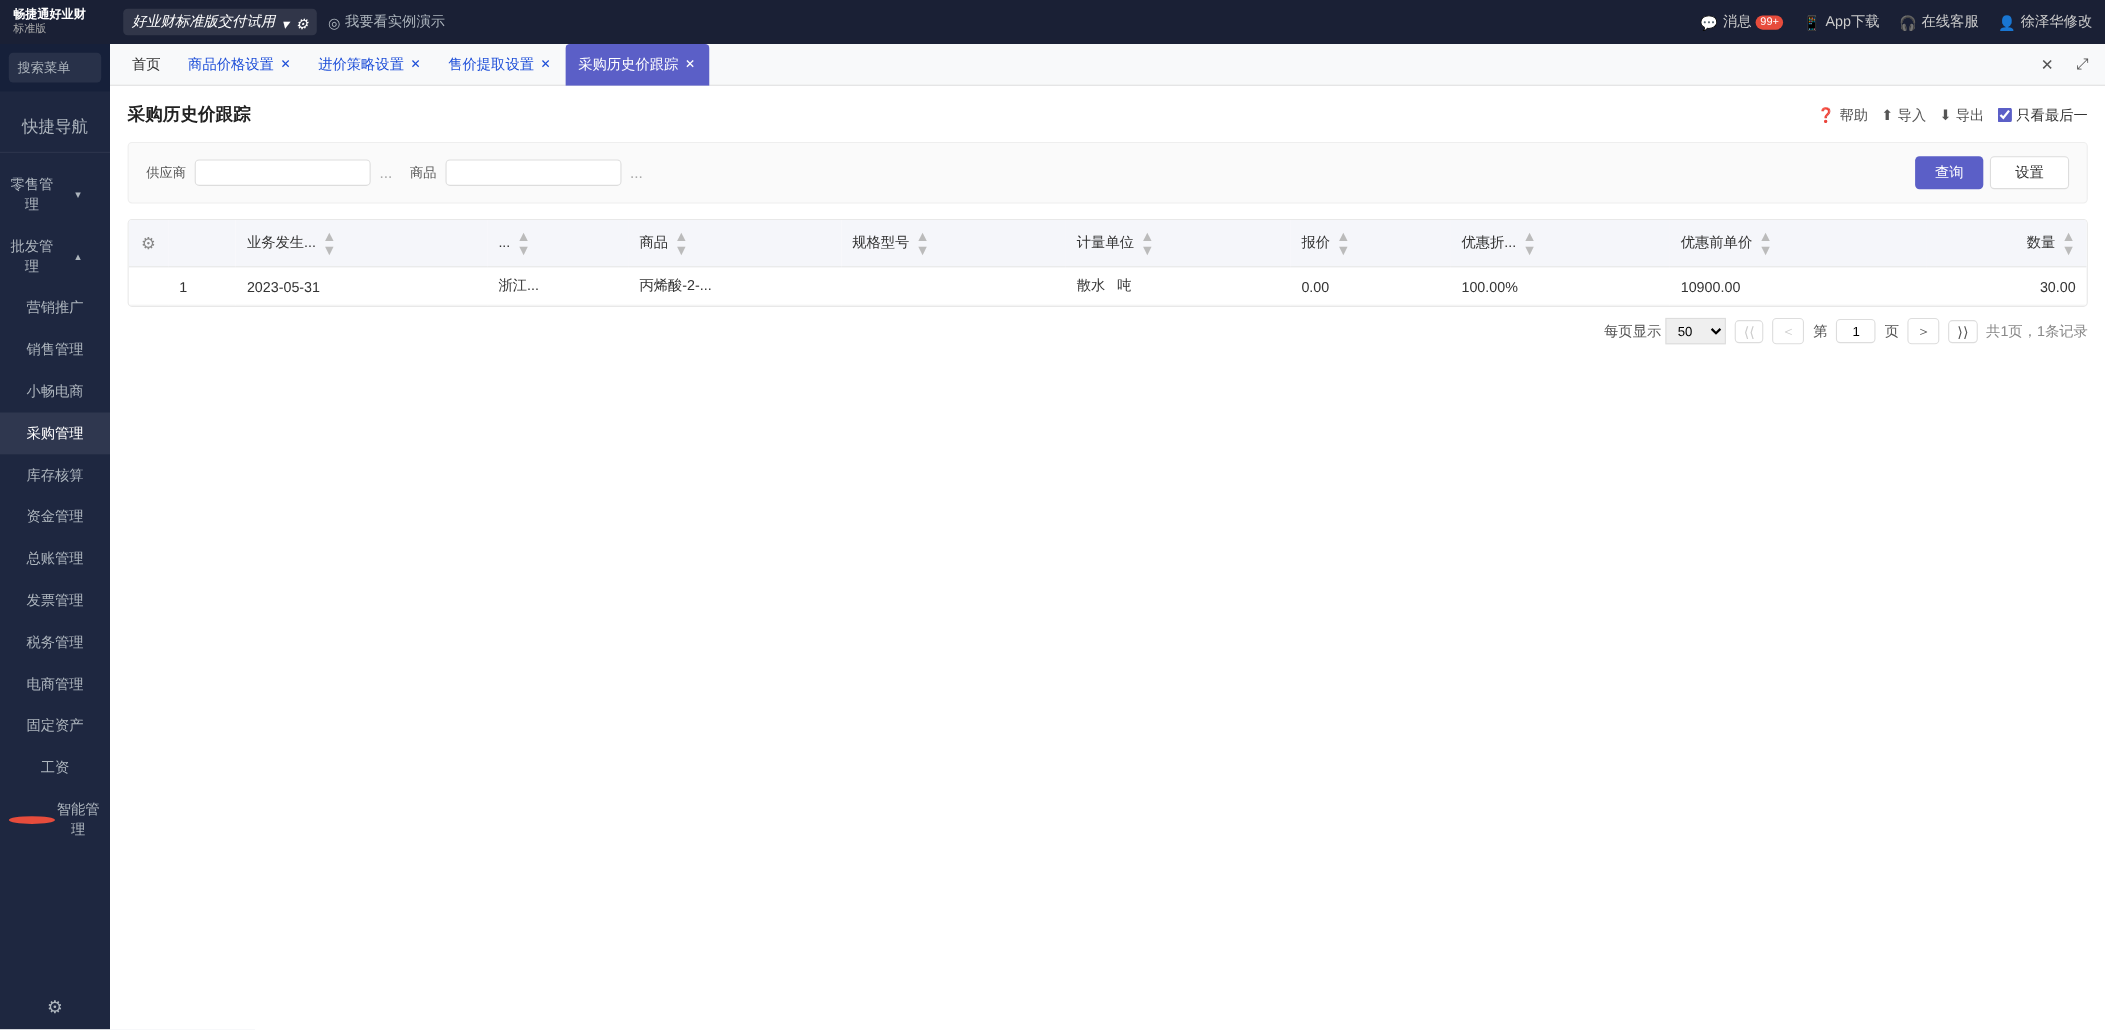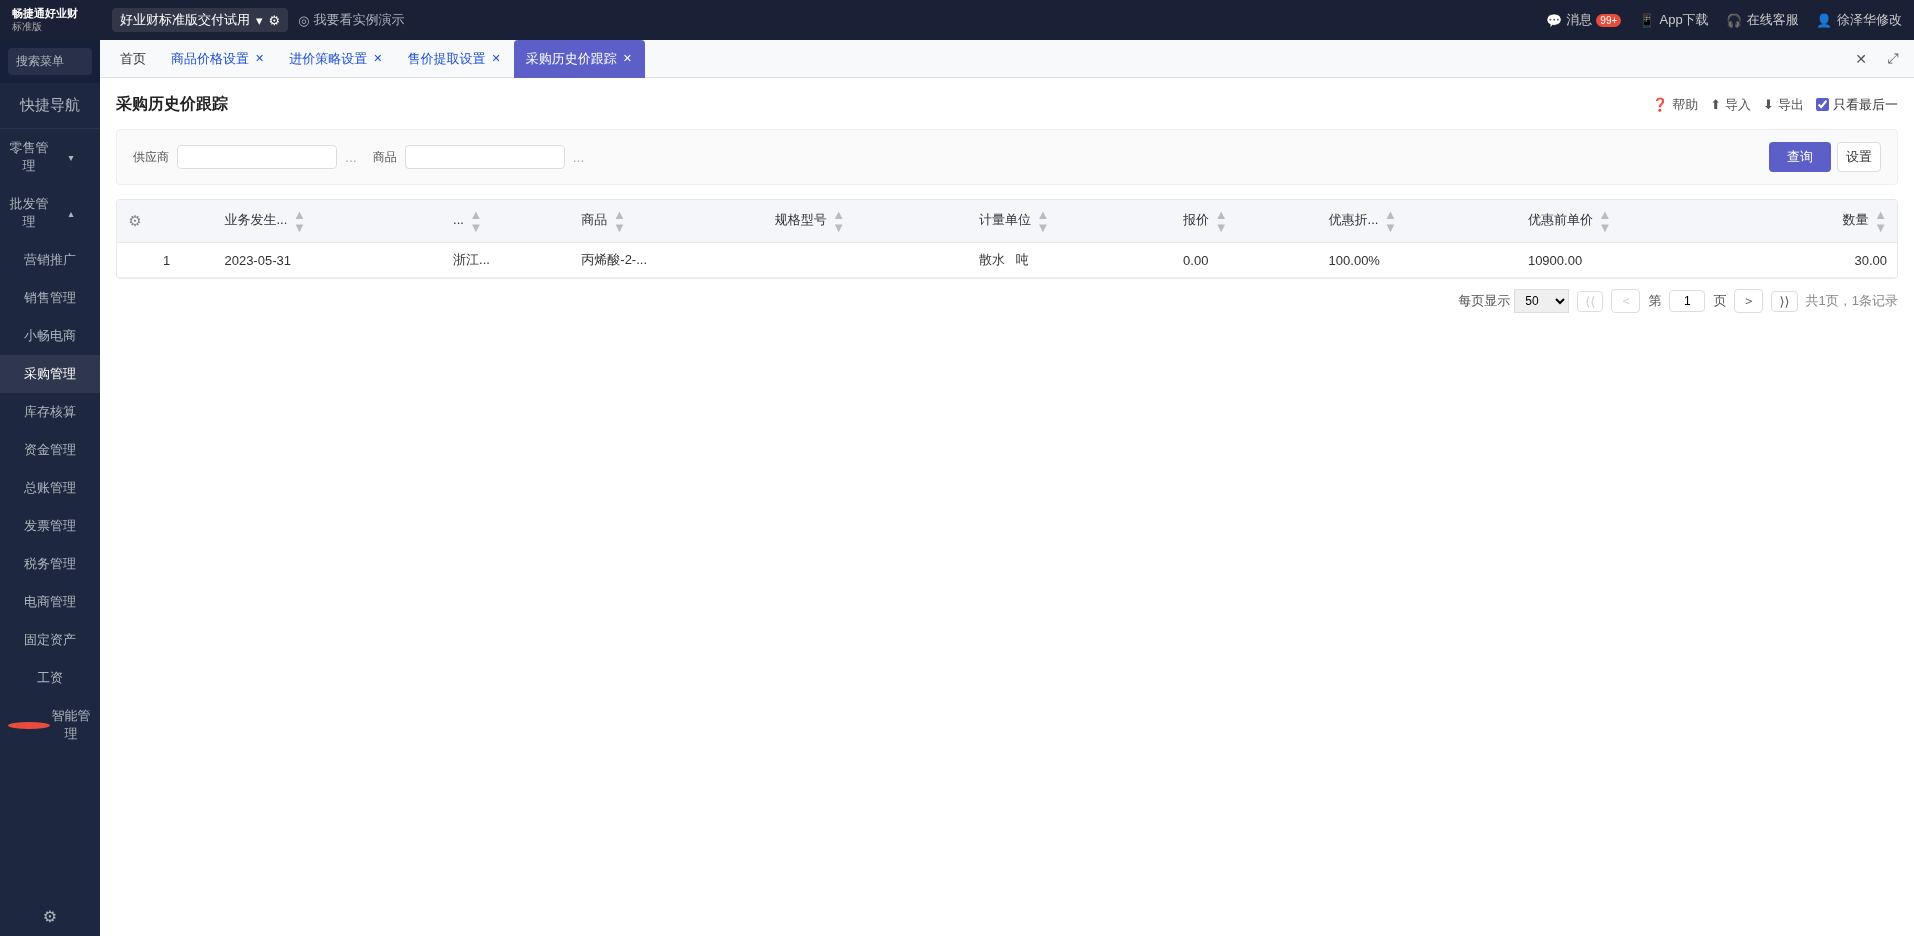--- a/index.html
+++ b/index.html
@@ -22,28 +22,29 @@
       line-height: 1.2;
       font-size: 12px;
       color: #fff;
       width: 90px;
       flex-shrink: 0;
     }
     .topbar-logo .logo-main { font-size: 11px; font-weight: bold; }
     .topbar-logo .logo-sub { font-size: 10px; color: #aaa; }
     .topbar-selector {
       display: flex;
-      align-items: center;
+      align-items: flex-end;
       background: rgba(255,255,255,0.1);
       border-radius: 4px;
       padding: 3px 8px;
       color: #fff;
       cursor: pointer;
       gap: 6px;
       font-size: 12px;
+      font-style: italic;
     }
     .topbar-demo {
       display: flex;
       align-items: center;
       gap: 4px;
       color: #adb5bd;
       font-size: 12px;
       cursor: pointer;
     }
     .topbar-right {
@@ -76,20 +77,21 @@
     }
 
     
     .sidebar {
       width: 100px;
       background: #1e2740;
       display: flex;
       flex-direction: column;
       flex-shrink: 0;
       overflow-y: auto;
+      gap: 10px;
     }
     .sidebar-search {
       padding: 8px;
       background: #16203a;
     }
     .sidebar-search-btn {
       width: 100%;
       background: rgba(255,255,255,0.08);
       border: none;
       border-radius: 4px;
@@ -303,21 +305,21 @@
       border-radius: 4px;
       padding: 5px 18px;
       cursor: pointer;
       font-size: 13px;
     }
     .btn-setting {
       background: #fff;
       color: #333;
       border: 1px solid #ddd;
       border-radius: 4px;
-      padding: 5px 8px;
+      padding: 5px 22px;
       cursor: pointer;
       font-size: 13px;
     }
 
     
     .table-container {
       border: 1px solid #e8e8e8;
       border-radius: 4px;
       overflow: auto;
     }

